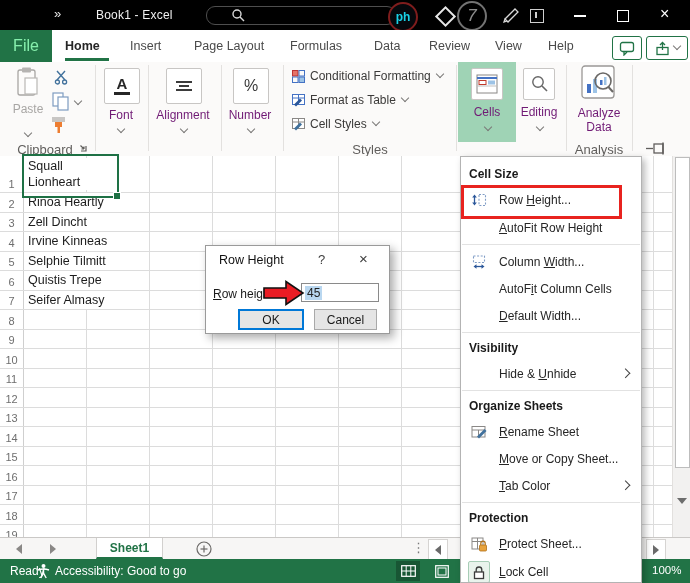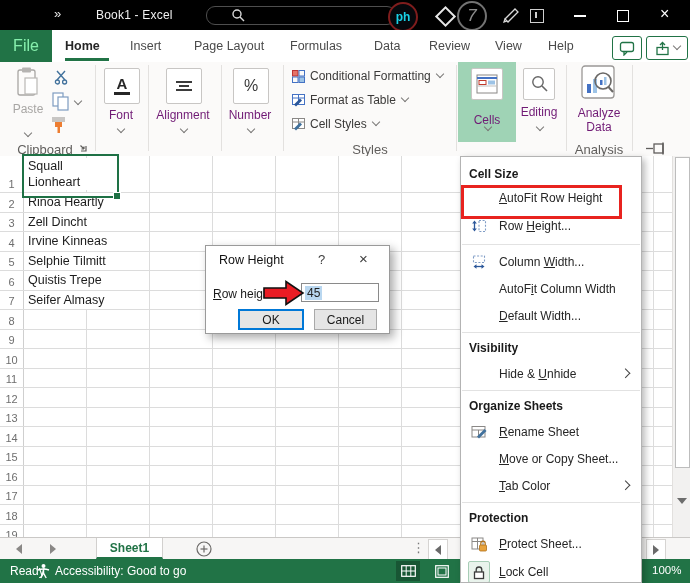--- a/index.html
+++ b/index.html
@@ -249,21 +249,21 @@
     <div class="abs" style="left:458px;top:0;width:58px;text-align:center">
       <div class="iconbox" style="width:30px;height:30px;margin:6px auto 0">
         <svg width="22" height="20">
           <rect x="1" y="1" width="20" height="18" fill="#fff" stroke="#8a8886"></rect>
           <line x1="1" y1="4" x2="21" y2="4" stroke="#4472c4" stroke-width="2"></line>
           <line x1="1" y1="12" x2="21" y2="12" stroke="#bfbfbf"></line>
           <rect x="3" y="6.5" width="7" height="4" fill="none" stroke="#c0392b"></rect>
           <rect x="12" y="6.5" width="7" height="4" fill="#9dc3e6"></rect>
         </svg>
       </div>
-      <div class="smalllbl" style="margin-top:13px">Cells</div>
+      <div class="smalllbl" style="margin-top:5px">Cells</div>
       <span class="chev" style="left:26px;top:62px"></span>
     </div>
 
     <div class="abs" style="left:516px;top:0;width:46px;text-align:center">
       <div class="iconbox" style="width:30px;height:30px;margin:6px auto 0">
         <svg width="19" height="19">
           <circle cx="8" cy="7" r="5.2" fill="none" stroke="#666" stroke-width="1.4"></circle>
           <line x1="12" y1="11" x2="17" y2="16" stroke="#666" stroke-width="1.6"></line>
         </svg>
       </div>
@@ -440,51 +440,51 @@
         <rect x="0.7" y="0.7" width="12.6" height="11.6" fill="none" stroke="#fff" stroke-width="1.2"></rect>
         <rect x="3" y="3" width="8" height="7" fill="none" stroke="#fff"></rect>
       </svg>
     </div>
     <span class="abs st-text" style="left:652px;top:5px;font-size:11.5px">100%</span>
   </div>
 
   <div class="abs menu">
     <div class="mhead">Cell Size</div>
 
-    <div class="mitem" style="height:26px">
-      <span><span></span><span class="u">A</span><span>utoFit Row Height</span></span>
-    </div>
-
     <div class="mitem" style="height:30px">
       <span class="mi-icon">
           <svg width="16" height="16">
         <path d="M3.5,2.5 L1.2,5.5 L5.8,5.5 Z" fill="#2b579a"></path>
         <path d="M3.5,13.5 L1.2,10.5 L5.8,10.5 Z" fill="#2b579a"></path>
         <line x1="3.5" y1="4" x2="3.5" y2="12" stroke="#2b579a" stroke-width="1.3"></line>
         <rect x="8" y="2.5" width="6.5" height="11" fill="none" stroke="#7f9cc5" stroke-width="1.1" stroke-dasharray="2,1.6"></rect>
       </svg>
         </span>
       <span><span>Row </span><span class="u">H</span><span>eight...</span></span>
     </div>
+
+    <div class="mitem" style="height:26px">
+      <span><span></span><span class="u">A</span><span>utoFit Row Height</span></span>
+    </div>
     <div class="msep"></div>
 
     <div class="mitem" style="height:27px">
       <span class="mi-icon">
           <svg width="16" height="16">
         <rect x="2.5" y="2" width="11" height="6.5" fill="none" stroke="#7f9cc5" stroke-width="1.1" stroke-dasharray="2,1.6"></rect>
         <path d="M2.5,12.5 L5.5,10.2 L5.5,14.8 Z" fill="#2b579a"></path>
         <path d="M13.5,12.5 L10.5,10.2 L10.5,14.8 Z" fill="#2b579a"></path>
         <line x1="4" y1="12.5" x2="12" y2="12.5" stroke="#2b579a" stroke-width="1.3"></line>
       </svg>
         </span>
       <span><span>Column </span><span class="u">W</span><span>idth...</span></span>
     </div>
 
     <div class="mitem" style="height:27px">
-      <span><span>AutoF</span><span class="u">i</span><span>t Column Width</span></span>
+      <span><span>AutoF</span><span class="u">i</span><span>t Column Cells</span></span>
     </div>
 
     <div class="mitem" style="height:27px">
       <span><span></span><span class="u">D</span><span>efault Width...</span></span>
     </div>
     <div class="msep"></div>
 
     <div class="mhead tall">Visibility</div>
 
     <div class="mitem" style="height:27px">

